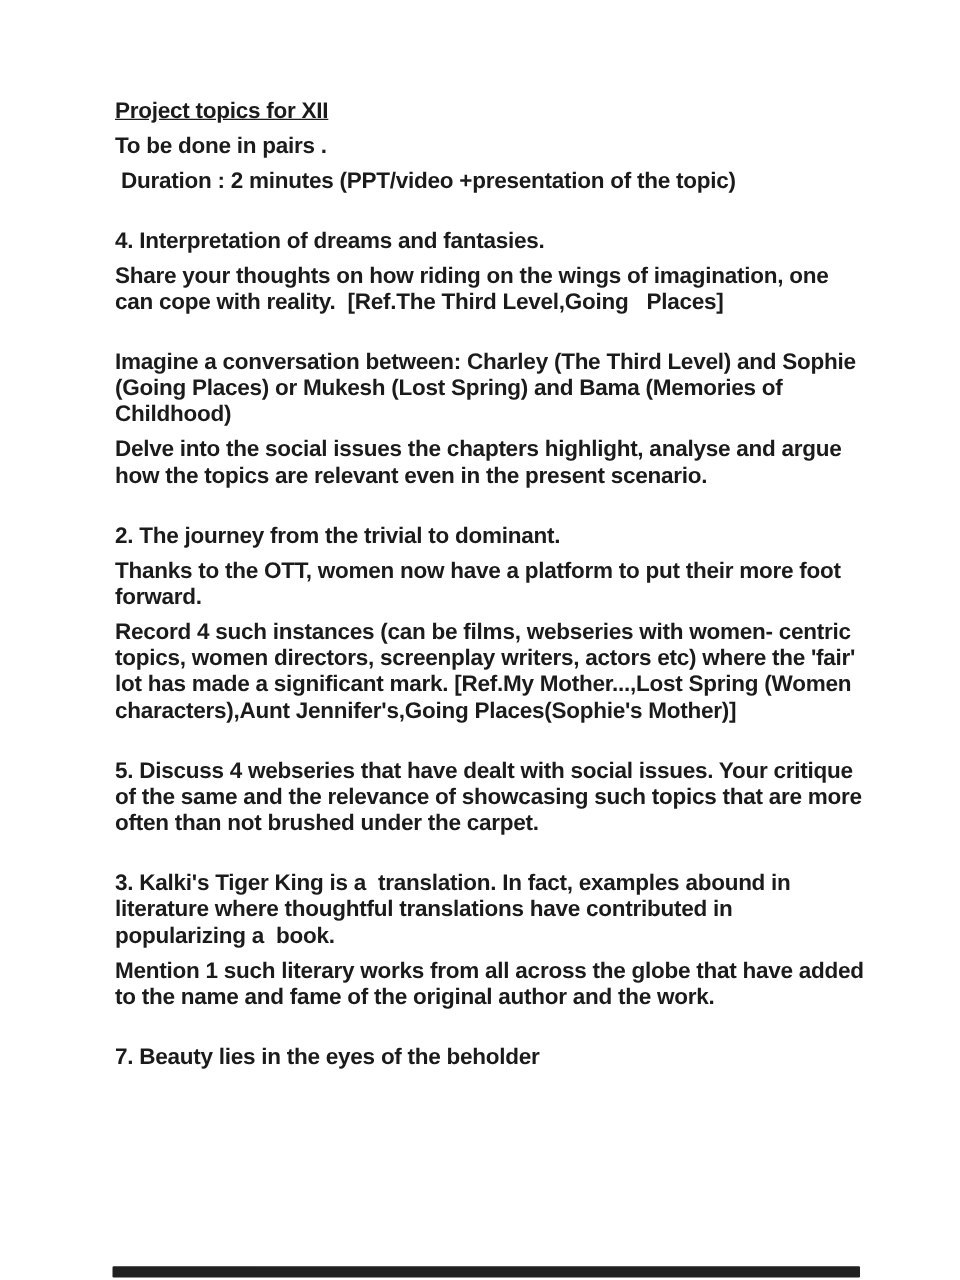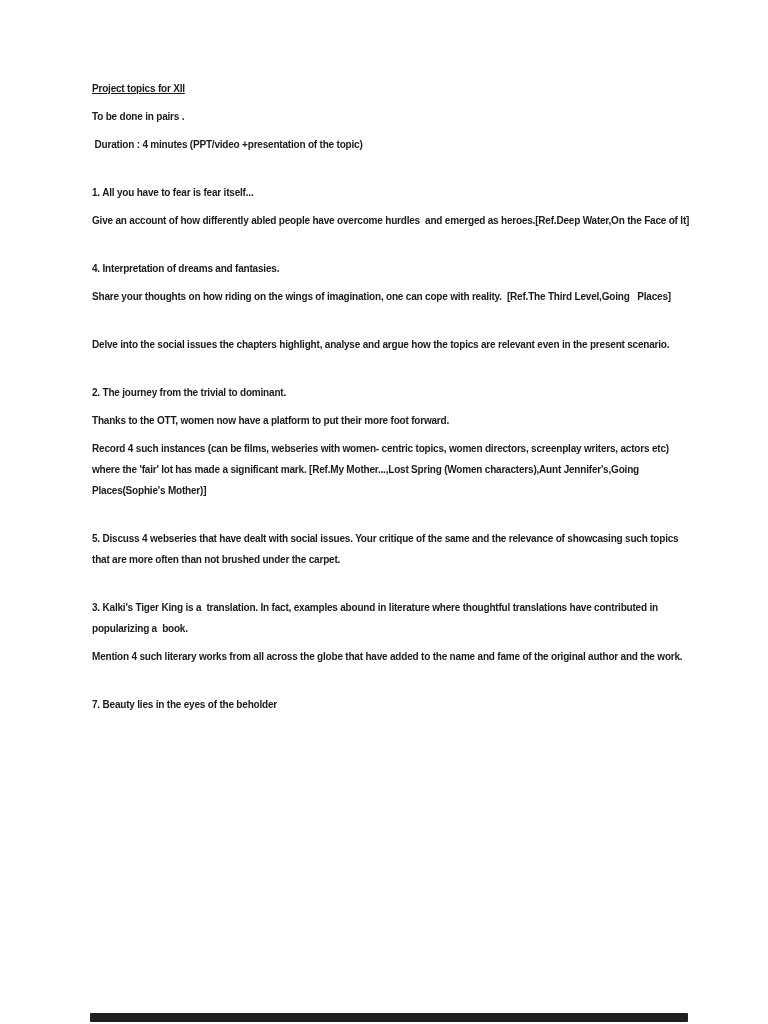--- a/index.html
+++ b/index.html
@@ -13,21 +13,21 @@
     width: 768px; height: 1024px;
     background: #ffffff;
     color: #1b1b1b;
     overflow: hidden;
   }
   .content {
     position: absolute;
     left: 92px; top: 78px;
     width: 600px;
     font-weight: bold;
-    font-size: 10px;
+    font-size: 18px;
     line-height: 21px;
     letter-spacing: -0.2px;
   }
   .content p {
     margin: 0 0 7px 0;
     white-space: pre-wrap;
   }
   .doc-title {
     text-decoration: underline;
   }
@@ -42,49 +42,46 @@
 </style>
 </head>
 <body>
 
 <div class="page">
   <div class="content">
 
     <p class="doc-title">Project topics for XII</p>
 
     <p>To be done in pairs .</p>
-    <p> Duration : 4 minutes (PPT/video +presentation of the topic)</p>
+    <p> Duration : 2 minutes (PPT/video +presentation of the topic)</p>
 
-    <div class="topic">
-      <p>1. All you have to fear is fear itself...</p>
-      <p>Give an account of how differently abled people have overcome hurdles  and emerged as heroes.[Ref.Deep Water,On the Face of It]</p>
-    </div>
 
     <div class="topic">
       <p>4. Interpretation of dreams and fantasies.</p>
       <p>Share your thoughts on how riding on the wings of imagination, one can cope with reality.  [Ref.The Third Level,Going   Places]</p>
     </div>
 
     <div class="topic">
+      <p>Imagine a conversation between: Charley (The Third Level) and Sophie (Going Places) or Mukesh (Lost Spring) and Bama (Memories of Childhood)</p>
       <p>Delve into the social issues the chapters highlight, analyse and argue how the topics are relevant even in the present scenario.</p>
     </div>
 
     <div class="topic">
       <p>2. The journey from the trivial to dominant.</p>
       <p>Thanks to the OTT, women now have a platform to put their more foot forward.</p>
       <p>Record 4 such instances (can be films, webseries with women- centric topics, women directors, screenplay writers, actors etc) where the 'fair' lot has made a significant mark. [Ref.My Mother...,Lost Spring (Women characters),Aunt Jennifer's,Going Places(Sophie's Mother)]</p>
     </div>
 
     <div class="topic">
       <p>5. Discuss 4 webseries that have dealt with social issues. Your critique of the same and the relevance of showcasing such topics that are more often than not brushed under the carpet.</p>
     </div>
 
     <div class="topic">
       <p>3. Kalki's Tiger King is a  translation. In fact, examples abound in literature where thoughtful translations have contributed in popularizing a  book.</p>
-      <p>Mention 4 such literary works from all across the globe that have added to the name and fame of the original author and the work.</p>
+      <p>Mention 1 such literary works from all across the globe that have added to the name and fame of the original author and the work.</p>
     </div>
 
     <div class="topic">
       <p>7. Beauty lies in the eyes of the beholder</p>
     </div>
 
   </div>
 
   <div class="clipped-line"></div>
 </div>

